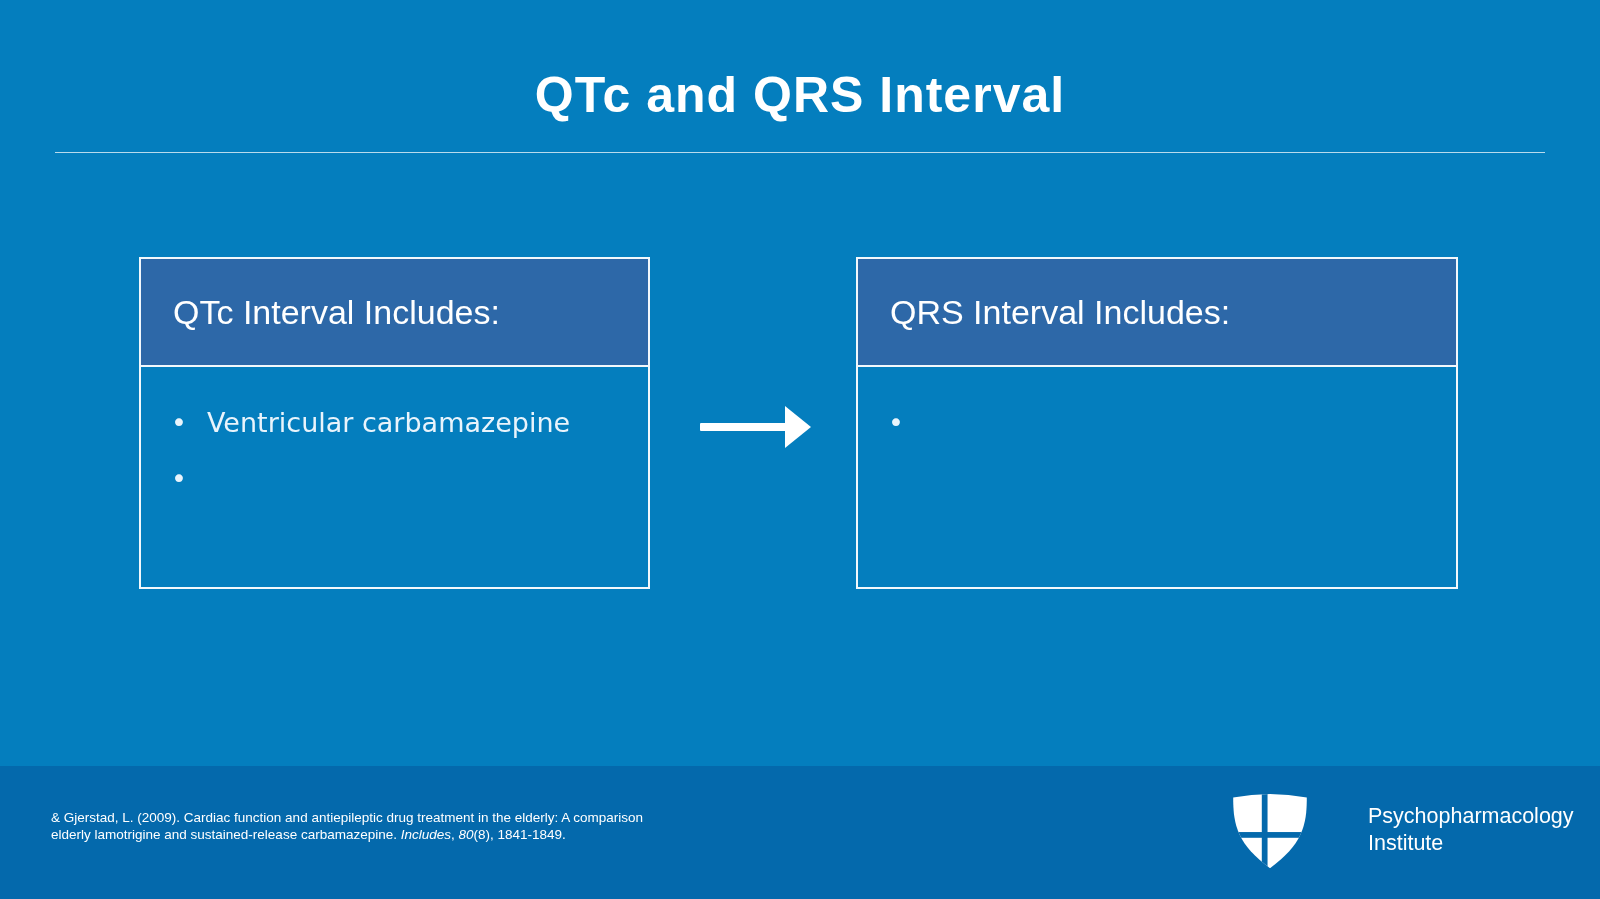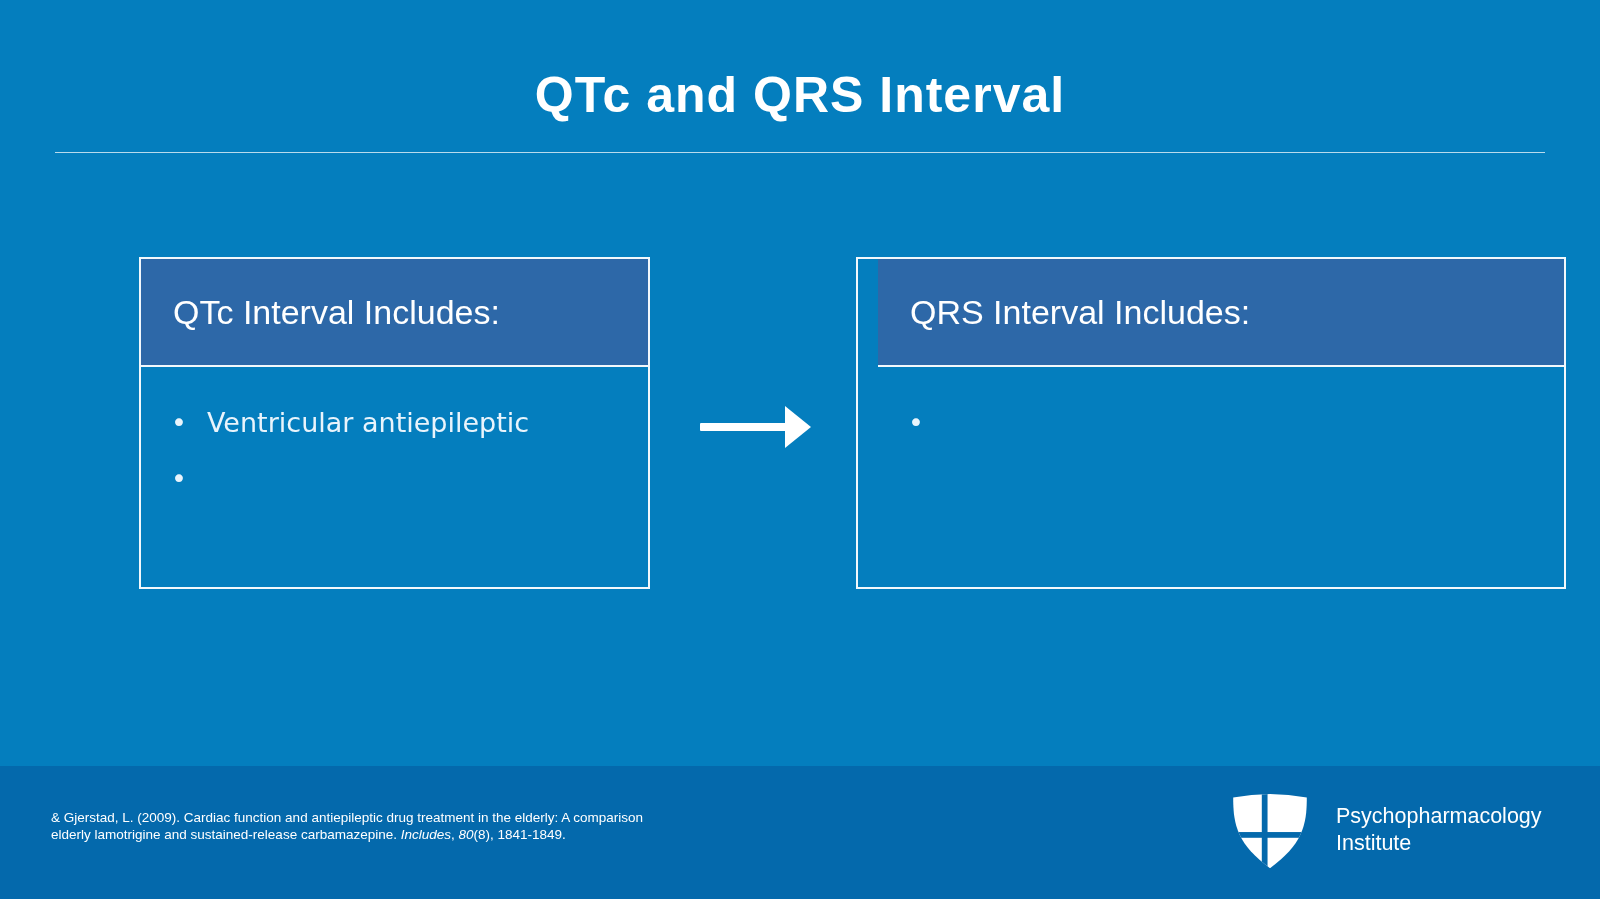--- a/index.html
+++ b/index.html
@@ -40,21 +40,21 @@
     height: 1px;
     background: rgba(255,255,255,0.72);
   }
   .box {
     position: absolute;
     top: 257px;
     height: 332px;
     border: 2px solid var(--box-border);
   }
   .box-left  { left: 139px; width: 511px; }
-  .box-right { left: 856px; width: 710px; padding-left: 20px; }
+  .box-right { left: 856px; width: 602px; }
   .box-header {
     height: 108px;
     background: var(--box-header);
     border-bottom: 2px solid var(--box-border);
     display: flex;
     align-items: center;
     padding-left: 32px;
     font-size: 34px;
     font-weight: normal;
     color: #fff;
@@ -91,20 +91,21 @@
     font-size: 13.5px;
     line-height: 17.6px;
     color: #fff;
   }
   .logo {
     position: absolute;
     left: 1229px;
     top: 24px;
     display: flex;
     align-items: center;
+    gap: 32px;
   }
   .logo-text {
     margin-left: 25px;
     font-size: 21.5px;
     line-height: 27px;
     color: #fff;
     font-weight: 400;
   }
   .shield-white { fill: #FFFFFF; }
   .shield-gap { fill: var(--footer-band); }
@@ -118,21 +119,21 @@
   <h1 class="title">QTc and QRS Interval</h1>
   <div class="title-rule"></div>
 
   <div class="box box-left">
     <div class="box-header">
       <span>QTc Interval Includes:</span>
     </div>
     <div class="box-body">
       <div class="bullet-row">
         <span class="bullet-glyph">•</span>
-        <span class="bullet-text">Ventricular antiepileptic</span>
+        <span class="bullet-text">Ventricular carbamazepine</span>
       </div>
       <div class="bullet-row">
         <span class="bullet-glyph">•</span>
       </div>
     </div>
   </div>
 
   <svg class="arrow" width="112" height="48" viewBox="0 0 112 48" aria-hidden="true">
     <rect class="arrow-shape" x="0" y="20" width="88" height="8" rx="1"></rect>
     <polygon class="arrow-shape" points="85,3 111,24 85,45"></polygon>

